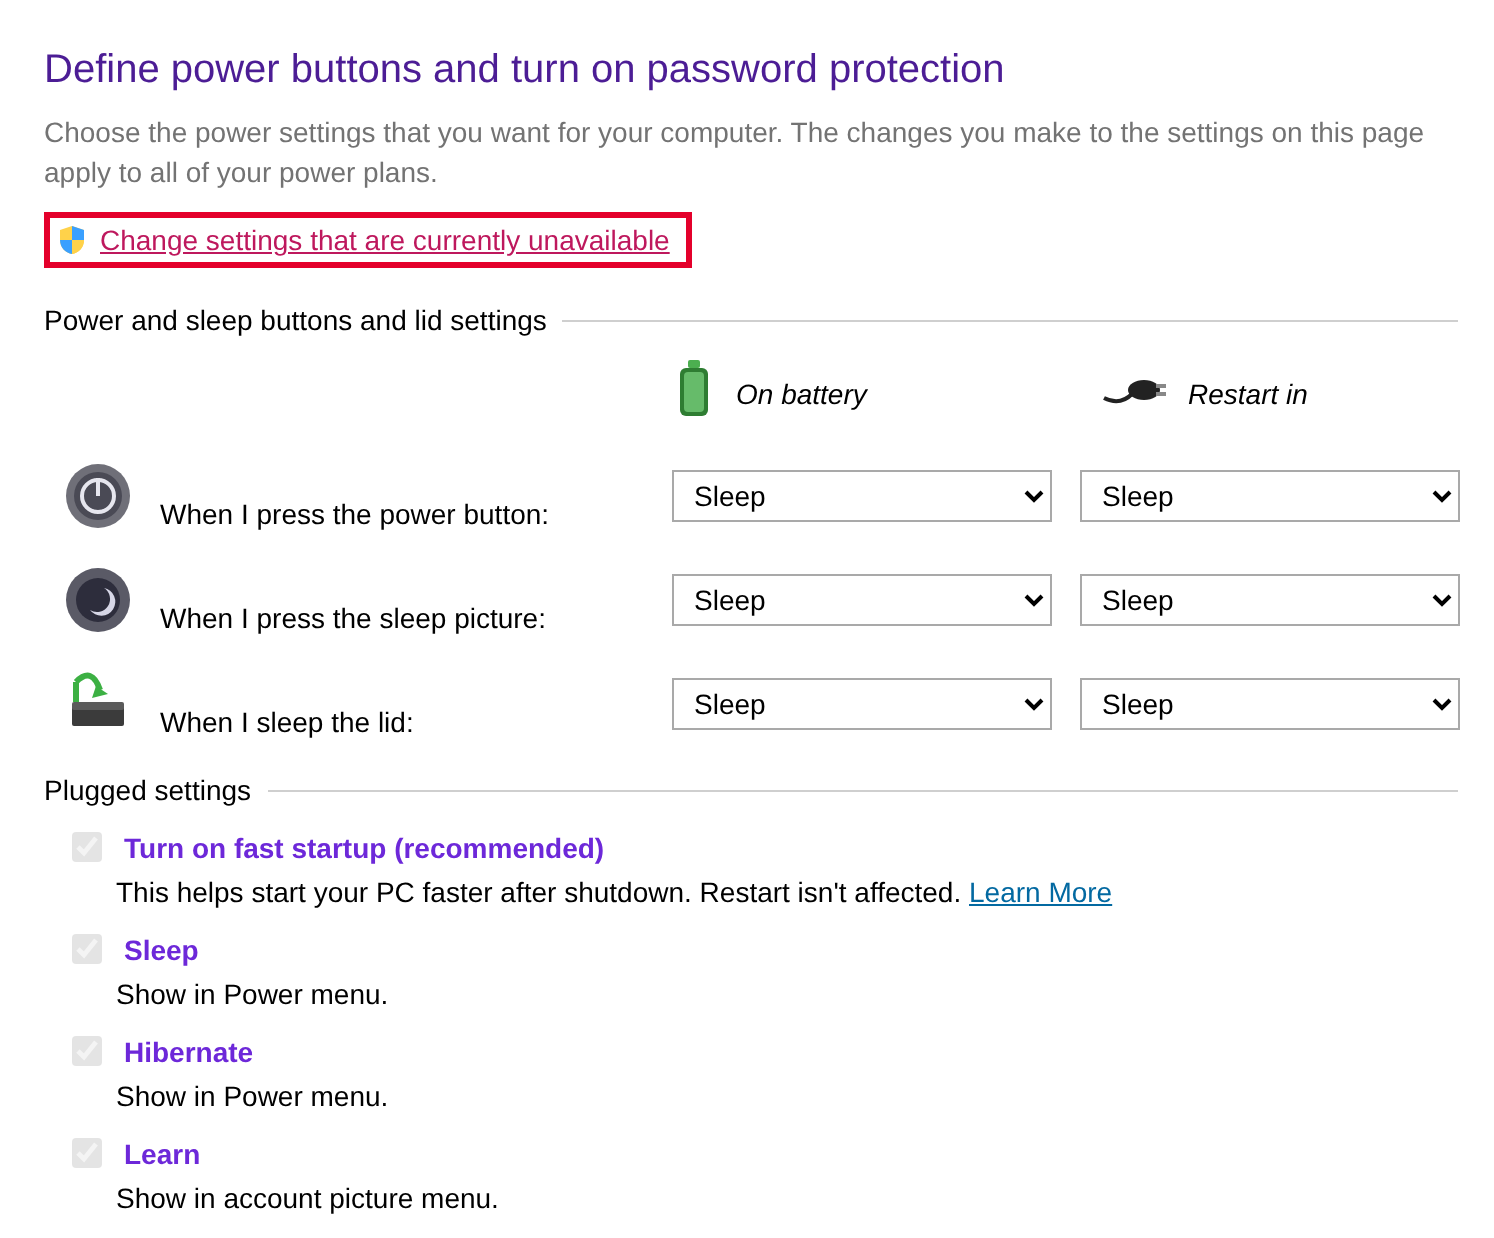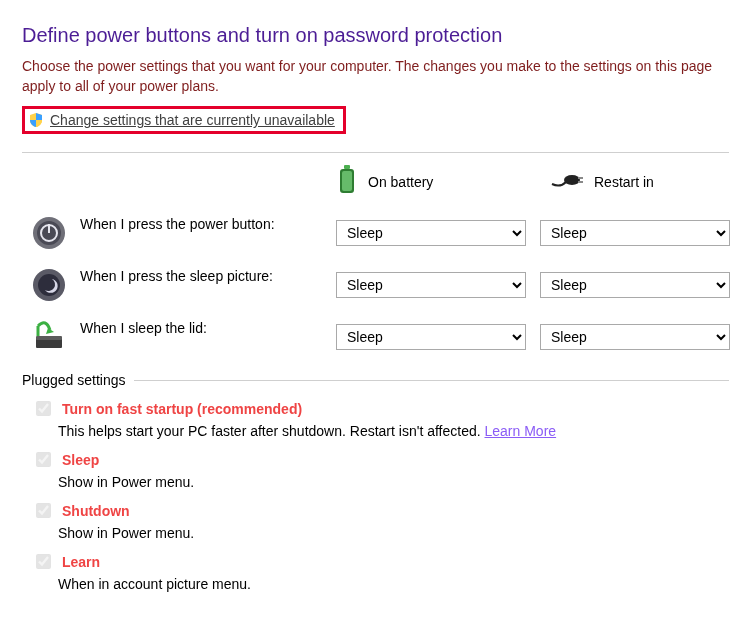--- a/index.html
+++ b/index.html
@@ -13,37 +13,37 @@
     width: 747px;
   }
   .page-title {
     color: #4c1d95;
     font-size: 20px;
     font-weight: 400;
     margin: 6px 0 10px 0;
   }
   .page-desc {
     font-size: 14px;
-    color: #7f1d1d;
+    color: #737373;
     margin: 0 0 10px 0;
     line-height: 1.4;
   }
   .highlight-box {
     display: inline-flex;
     align-items: center;
     gap: 6px;
     border: 3px solid #e4002b;
     padding: 3px 8px 3px 3px;
   }
   .shield-icon {
     width: 16px; height: 16px;
     display:inline-block;
   }
   .link {
-    color: #404040;
+    color: #be185d;
     text-decoration: underline;
     cursor: pointer;
     font-size: 14px;
   }
   .section {
     margin-top: 18px;
   }
   .section-header {
     display: flex;
     align-items: center;
@@ -61,40 +61,41 @@
   }
   .grid {
     margin-top: 12px;
   }
   .header-row {
     display: grid;
     grid-template-columns: 300px 200px 200px;
     gap: 14px;
     align-items: center;
     margin-bottom: 18px;
+    font-style: italic;
   }
   .col-head {
     display: flex;
     align-items: center;
     gap: 10px;
     justify-content: flex-start;
   }
   .battery-icon, .plug-icon {
     display:inline-block;
   }
   .row {
     display: grid;
     grid-template-columns: 300px 190px 190px;
     gap: 14px;
     align-items: center;
     margin-bottom: 18px;
   }
   .row-label {
     display: flex;
-    align-items: flex-start;
+    align-items: flex-end;
     gap: 14px;
     padding-left: 10px;
   }
   .row-label .txt {
     font-size: 14px;
   }
   .icon-circle {
     width: 34px; height: 34px;
   }
   select.combo {
@@ -118,30 +119,30 @@
     align-items:center;
     gap:8px;
   }
   .sd-head input[type=checkbox] {
     width: 15px; height: 15px;
     accent-color: #bbb;
   }
   .sd-head input[disabled] { opacity: .6; }
   .sd-title {
     font-weight: 600;
-    color: #ef4444;
+    color: #6d28d9;
     font-size: 14px;
   }
   .sd-desc {
     margin: 4px 0 0 26px;
     font-size: 14px;
     color: #000;
   }
   .inline-link {
-    color: #8b5cf6;
+    color: #0369a1;
     text-decoration: underline;
     cursor: pointer;
   }
 </style>
 </head>
 <body>
 
 
 
 <h1 class="page-title">Define power buttons and turn on password protection</h1>
@@ -155,20 +156,21 @@
       <path d="M8 8 L14 8 C14 12 11 14.5 8 15 Z" fill="#ffd24a"></path>
       <path d="M2 8 L8 8 V15 C5 14.5 2 12 2 8 Z" fill="#3aa0ff"></path>
     </svg>
   </span>
   <a class="link">Change settings that are currently unavailable</a>
 </div>
 
 
 <div class="section">
   <div class="section-header">
+    <span class="label">Power and sleep buttons and lid settings</span>
     <span class="rule"></span>
   </div>
 
   <div class="grid">
     <div class="header-row">
       <div></div>
       <div class="col-head">
         <span class="battery-icon">
           <svg width="22" height="30" viewBox="0 0 22 30">
             <rect x="8" y="0" width="6" height="4" rx="1" fill="#4caf50"></rect>
@@ -262,29 +264,29 @@
       <div class="sd-head">
         <input type="checkbox" checked="" disabled="" style="">
         <span class="sd-title">Sleep</span>
       </div>
       <div class="sd-desc">Show in Power menu.</div>
     </div>
 
     <div class="sd-item">
       <div class="sd-head">
         <input type="checkbox" checked="" disabled="" style="">
-        <span class="sd-title">Shutdown</span>
+        <span class="sd-title">Hibernate</span>
       </div>
       <div class="sd-desc">Show in Power menu.</div>
     </div>
 
     <div class="sd-item">
       <div class="sd-head">
         <input type="checkbox" checked="" disabled="" style="">
         <span class="sd-title">Learn</span>
       </div>
-      <div class="sd-desc">When in account picture menu.</div>
+      <div class="sd-desc">Show in account picture menu.</div>
     </div>
   </div>
 </div>
 
 
 
 
 </body></html>

